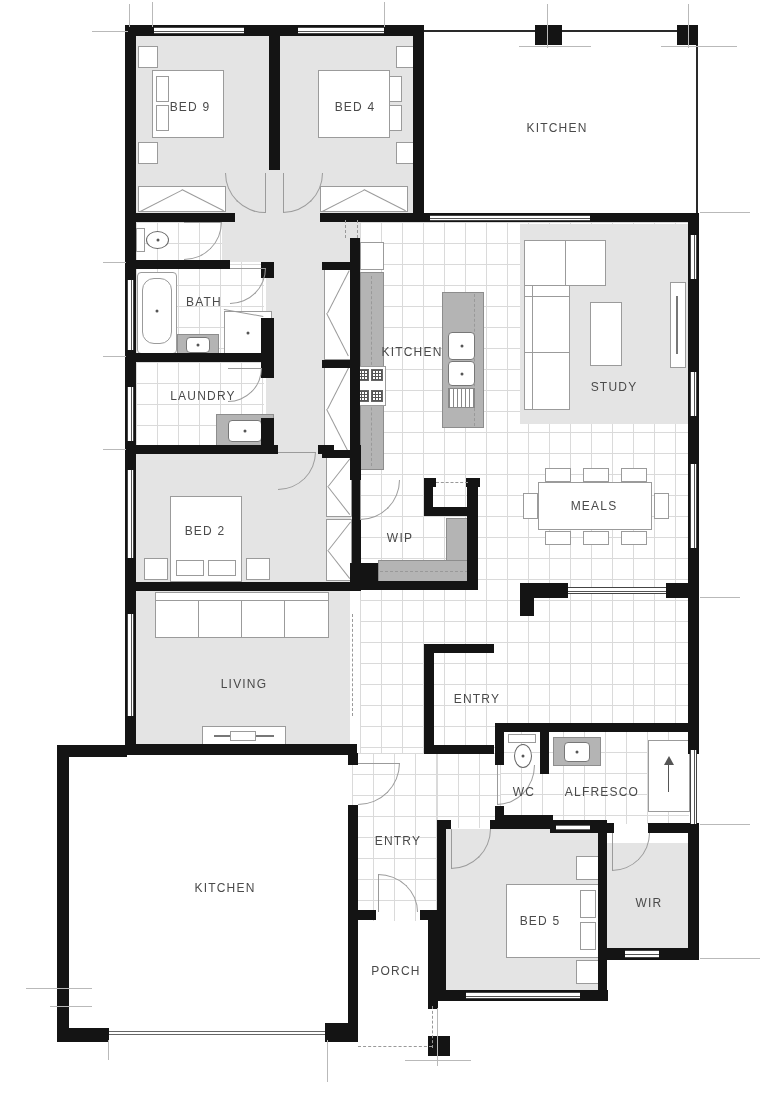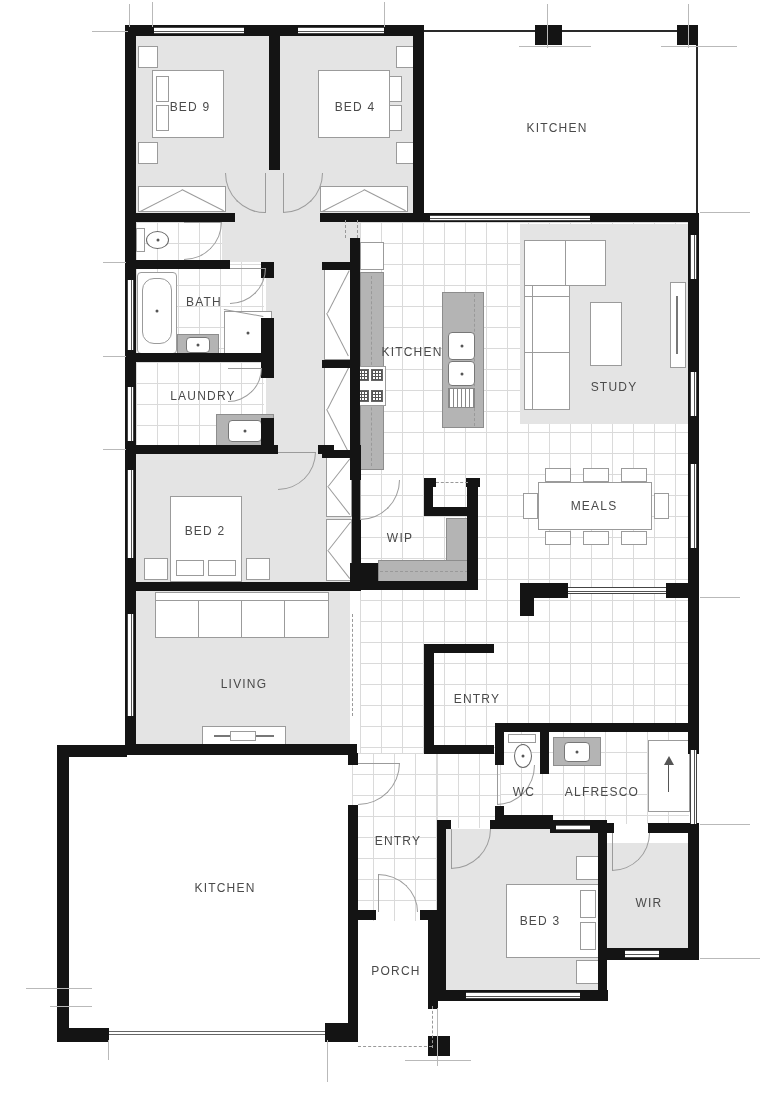--- a/index.html
+++ b/index.html
@@ -330,17 +330,17 @@
   <div class="lbl" style="left:614px;top:387px">STUDY</div>
   <div class="lbl" style="left:594px;top:506px">MEALS</div>
   <div class="lbl" style="left:205px;top:531px">BED 2</div>
   <div class="lbl" style="left:400px;top:538px">WIP</div>
   <div class="lbl" style="left:244px;top:684px">LIVING</div>
   <div class="lbl" style="left:477px;top:699px">ENTRY</div>
   <div class="lbl" style="left:524px;top:792px">WC</div>
   <div class="lbl" style="left:602px;top:792px">ALFRESCO</div>
   <div class="lbl" style="left:398px;top:841px">ENTRY</div>
   <div class="lbl" style="left:225px;top:888px">KITCHEN</div>
-  <div class="lbl" style="left:540px;top:921px">BED 3</div>
+  <div class="lbl" style="left:540px;top:921px">BED 5</div>
   <div class="lbl" style="left:649px;top:903px">WIR</div>
   <div class="lbl" style="left:396px;top:971px">PORCH</div>
 
 </div>
 
 </body></html>

